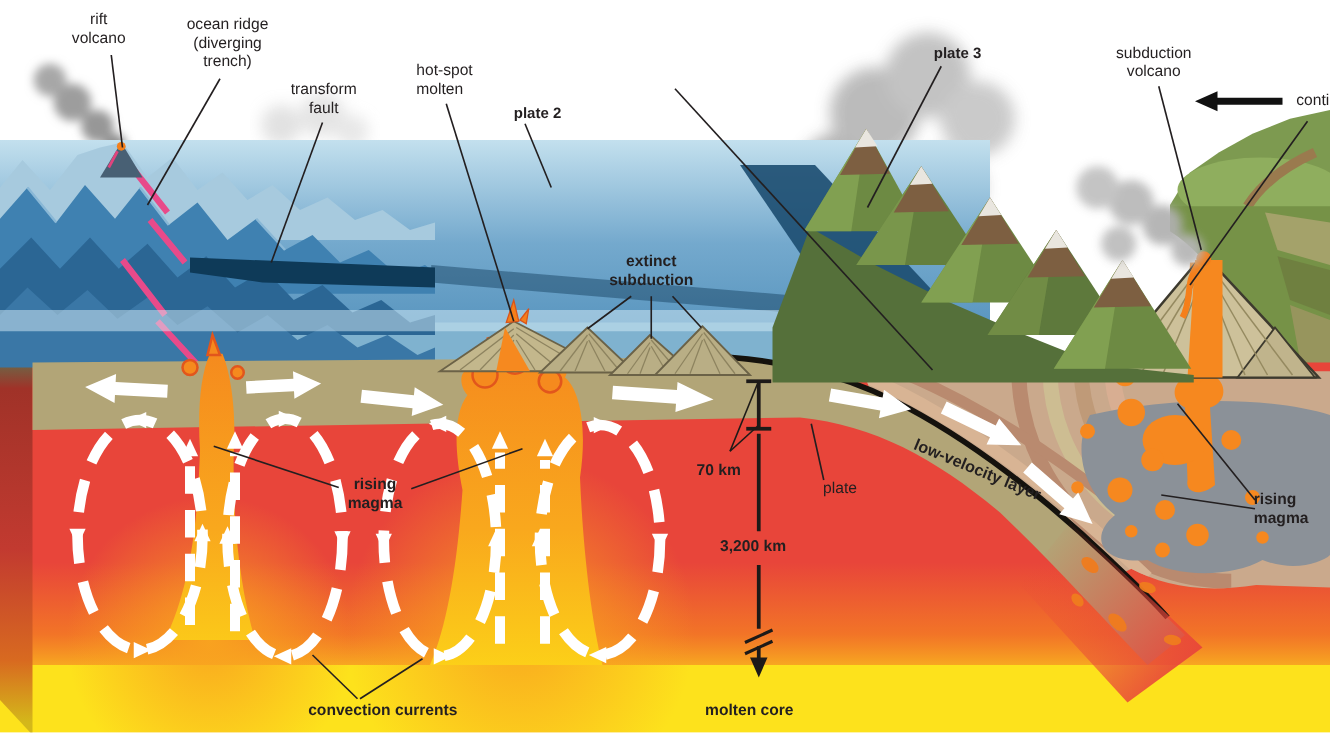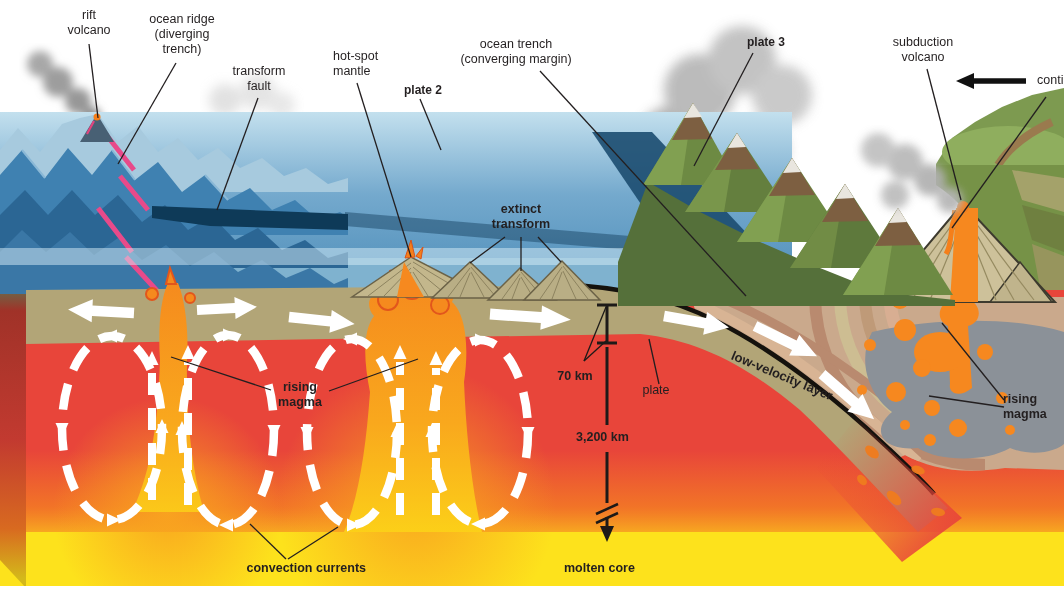--- a/index.html
+++ b/index.html
@@ -398,41 +398,39 @@
     <line x1="659" y1="384" x2="649" y2="339"></line>
     <line x1="1004" y1="400" x2="942" y2="323"></line>
     <line x1="1004" y1="407" x2="929" y2="396"></line>
     <line x1="286" y1="559" x2="250" y2="524"></line>
     <line x1="288" y1="559" x2="338" y2="527"></line>
   </g>
 
   <rect x="0" y="586" width="1064" height="14" fill="#ffffff"></rect>
 </svg>
 
-<div class="lbl" style="left:50px;top:8px;width:78px;">rift
+<div class="lbl" style="left:40px;top:8px;width:78px;">rift
 volcano</div>
 <div class="lbl" style="left:134px;top:12px;width:96px;">ocean ridge
 (diverging
 trench)</div>
 <div class="lbl" style="left:216px;top:64px;width:86px;">transform
 fault</div>
 <div class="lbl left" style="left:333px;top:49px;width:70px;">hot-spot
-mantle</div>
-<div class="lbl b plname" style="left:397px;top:83px;width:52px;">plate 2</div>
-<div class="lbl" style="left:446px;top:37px;width:140px;">ocean trench
-(converging margin)</div>
+molten</div>
+<div class="lbl b plname" style="left:397px;top:83px;width:52px;text-align:right;">plate 2</div>
 <div class="lbl b plname" style="left:740px;top:35px;width:52px;">plate 3</div>
 <div class="lbl b" style="left:478px;top:202px;width:86px;">extinct
-transform</div>
+subduction</div>
 <div class="lbl" style="left:876px;top:35px;width:94px;">subduction
 volcano</div>
 <div class="lbl left" style="left:1037px;top:73px;width:80px;">continent</div>
 <div class="lbl b" style="left:260px;top:380px;width:80px;">rising
 magma</div>
 <div class="lbl b right" style="left:548px;top:369px;width:54px;">70 km</div>
-<div class="lbl" style="left:634px;top:383px;width:44px;">plate</div>
+<div class="lbl" style="left:650px;top:383px;width:44px;">plate</div>
 <div class="lbl b rot nowrap" style="left:712px;top:368px;width:140px;">low-velocity layer</div>
 <div class="lbl b nowrap left" style="left:576px;top:430px;">3,200 km</div>
 <div class="lbl b left" style="left:1003px;top:392px;width:60px;">rising
 magma</div>
 <div class="lbl b nowrap" style="left:210px;top:561px;width:156px;text-align:right;">convection currents</div>
 <div class="lbl b nowrap left" style="left:564px;top:561px;">molten core</div>
 </div>
 
 </body></html>

